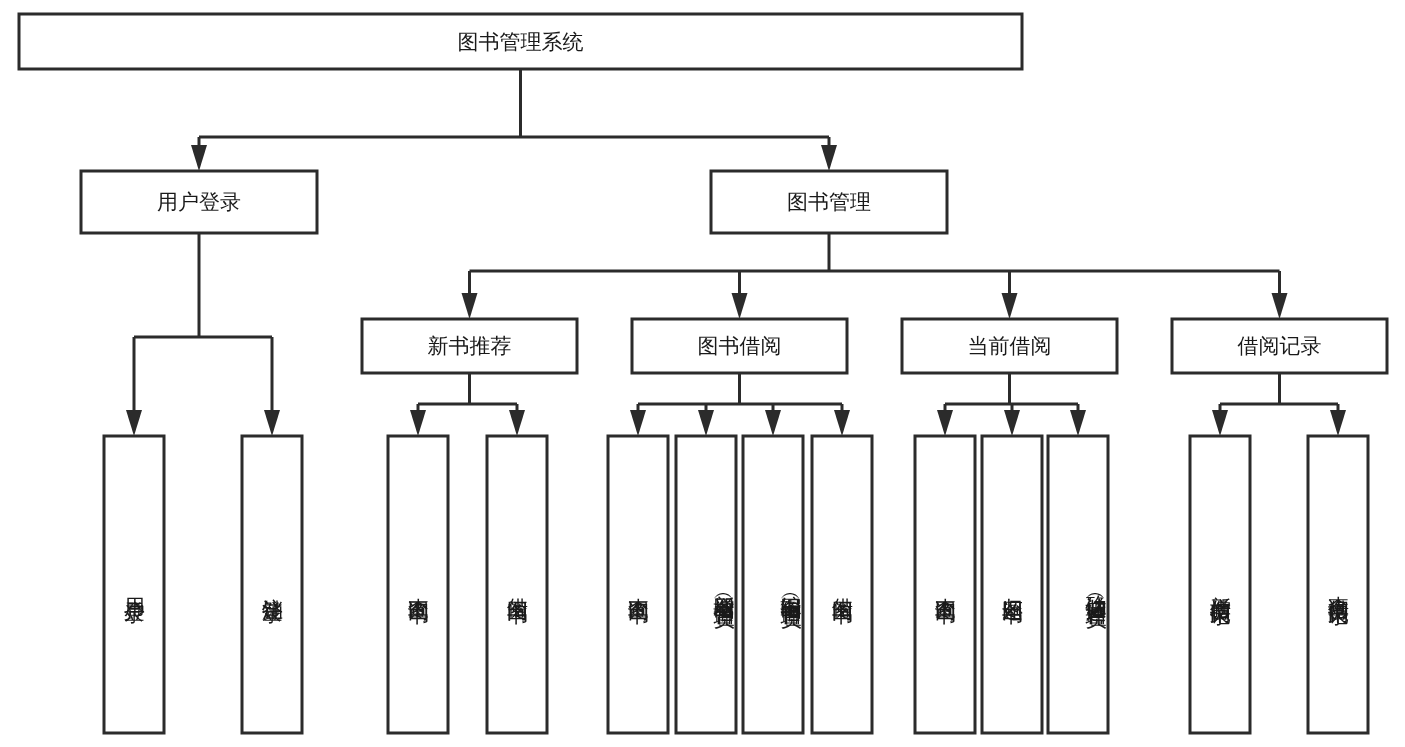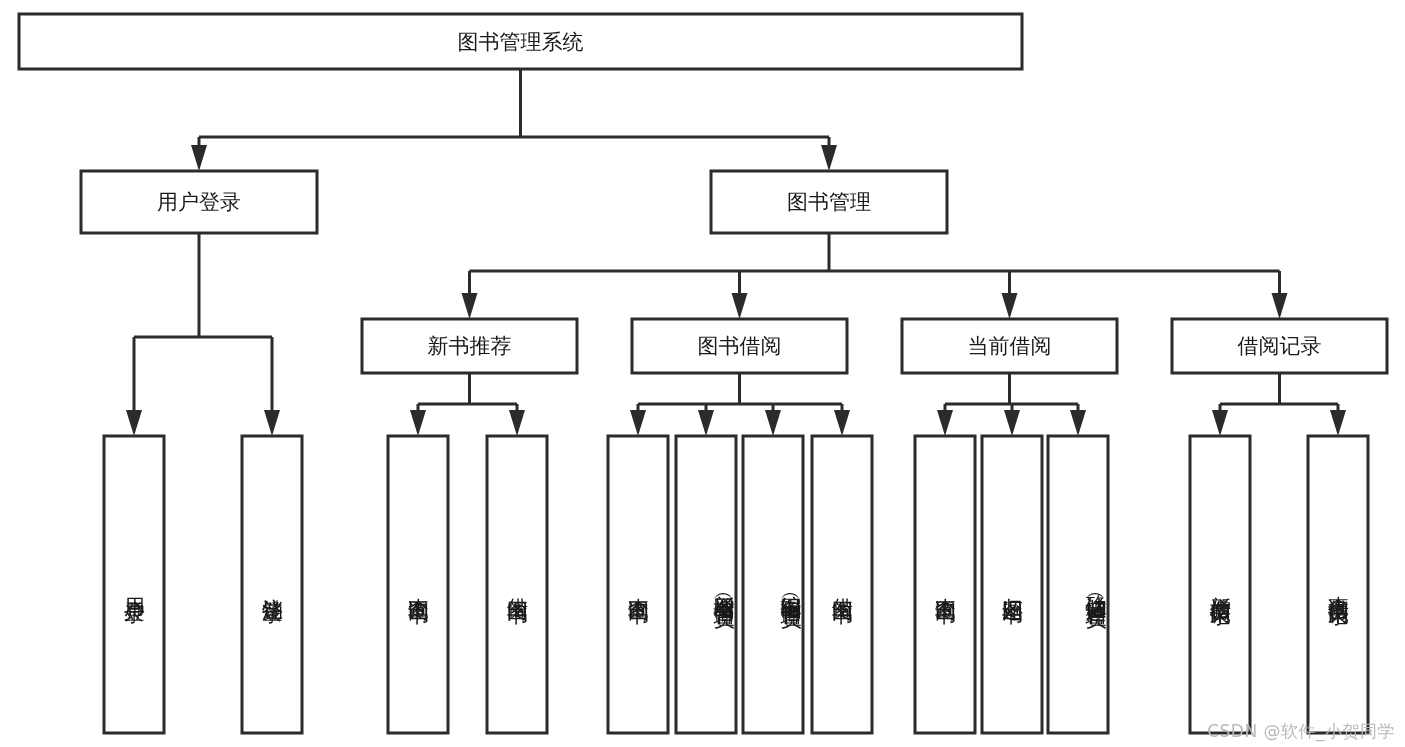--- a/index.html
+++ b/index.html
@@ -221,14 +221,13 @@
       <div class="leaf-label" style="left: 676px; width: 60px; text-align: left; display: flex; justify-content: center; top: 444px; height: 285px; align-items: flex-start;">新增图书（管理员）</div>
       <div class="leaf-label" style="left: 743px; width: 60px; text-align: left; display: flex; justify-content: center; top: 444px; height: 285px; align-items: flex-start;">编辑图书（管理员）</div>
       <div class="leaf-label" style="left: 812px; width: 60px; text-align: left; display: flex; justify-content: center; top: 436px; height: 297px; align-items: center;">借阅图书</div>
       <div class="leaf-label" style="left: 915px; width: 60px; text-align: left; display: flex; justify-content: center; top: 436px; height: 297px; align-items: center;">查询图书</div>
       <div class="leaf-label" style="left: 982px; width: 60px; text-align: left; display: flex; justify-content: center; top: 436px; height: 297px; align-items: center;">归还图书</div>
       <div class="leaf-label" style="left: 1048px; width: 60px; text-align: left; display: flex; justify-content: center; top: 444px; height: 285px; align-items: flex-start;">确认归还（管理员）</div>
       <div class="leaf-label" style="left: 1190px; width: 60px; text-align: left; display: flex; justify-content: center; top: 436px; height: 297px; align-items: center;">新增借阅记录</div>
       <div class="leaf-label" style="left: 1308px; width: 60px; text-align: left; display: flex; justify-content: center; top: 436px; height: 297px; align-items: center;">查询借阅记录</div>
     </div>
 
-  <div class="watermark">CSDN @软件_小贺同学</div>
 </div>
 
 </body></html>

